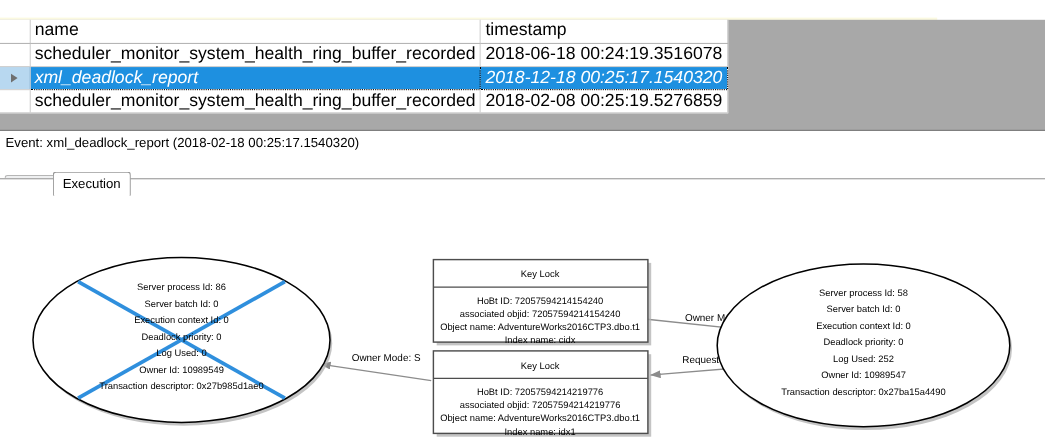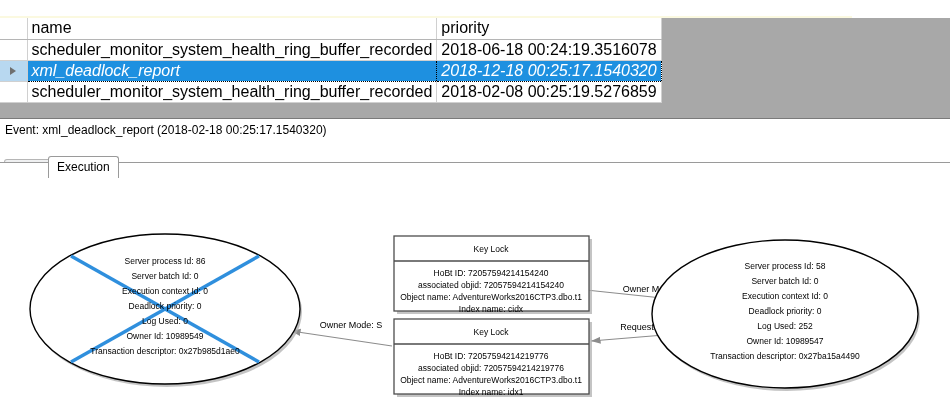--- a/index.html
+++ b/index.html
@@ -190,21 +190,21 @@
   <div class="banner">
     <span class="banner-text">Displaying 30 Events</span>
   </div>
 
   <div class="grid">
     <table class="grid-table">
       <tbody>
           <tr class="hdr">
         <td class="col-head rowhdr"></td>
         <td class="col-name">name</td>
-        <td class="col-ts">priority</td>
+        <td class="col-ts">timestamp</td>
       </tr>
       <tr>
         <td class="col-head rowhdr"></td>
         <td class="cell col-name">scheduler_monitor_system_health_ring_buffer_recorded</td>
         <td class="cell col-ts">2018-06-18 00:24:19.3516078</td>
       </tr>
       <tr class="selected">
         <td class="col-head rowhdr">
           <span class="row-arrow"></span>
         </td>

